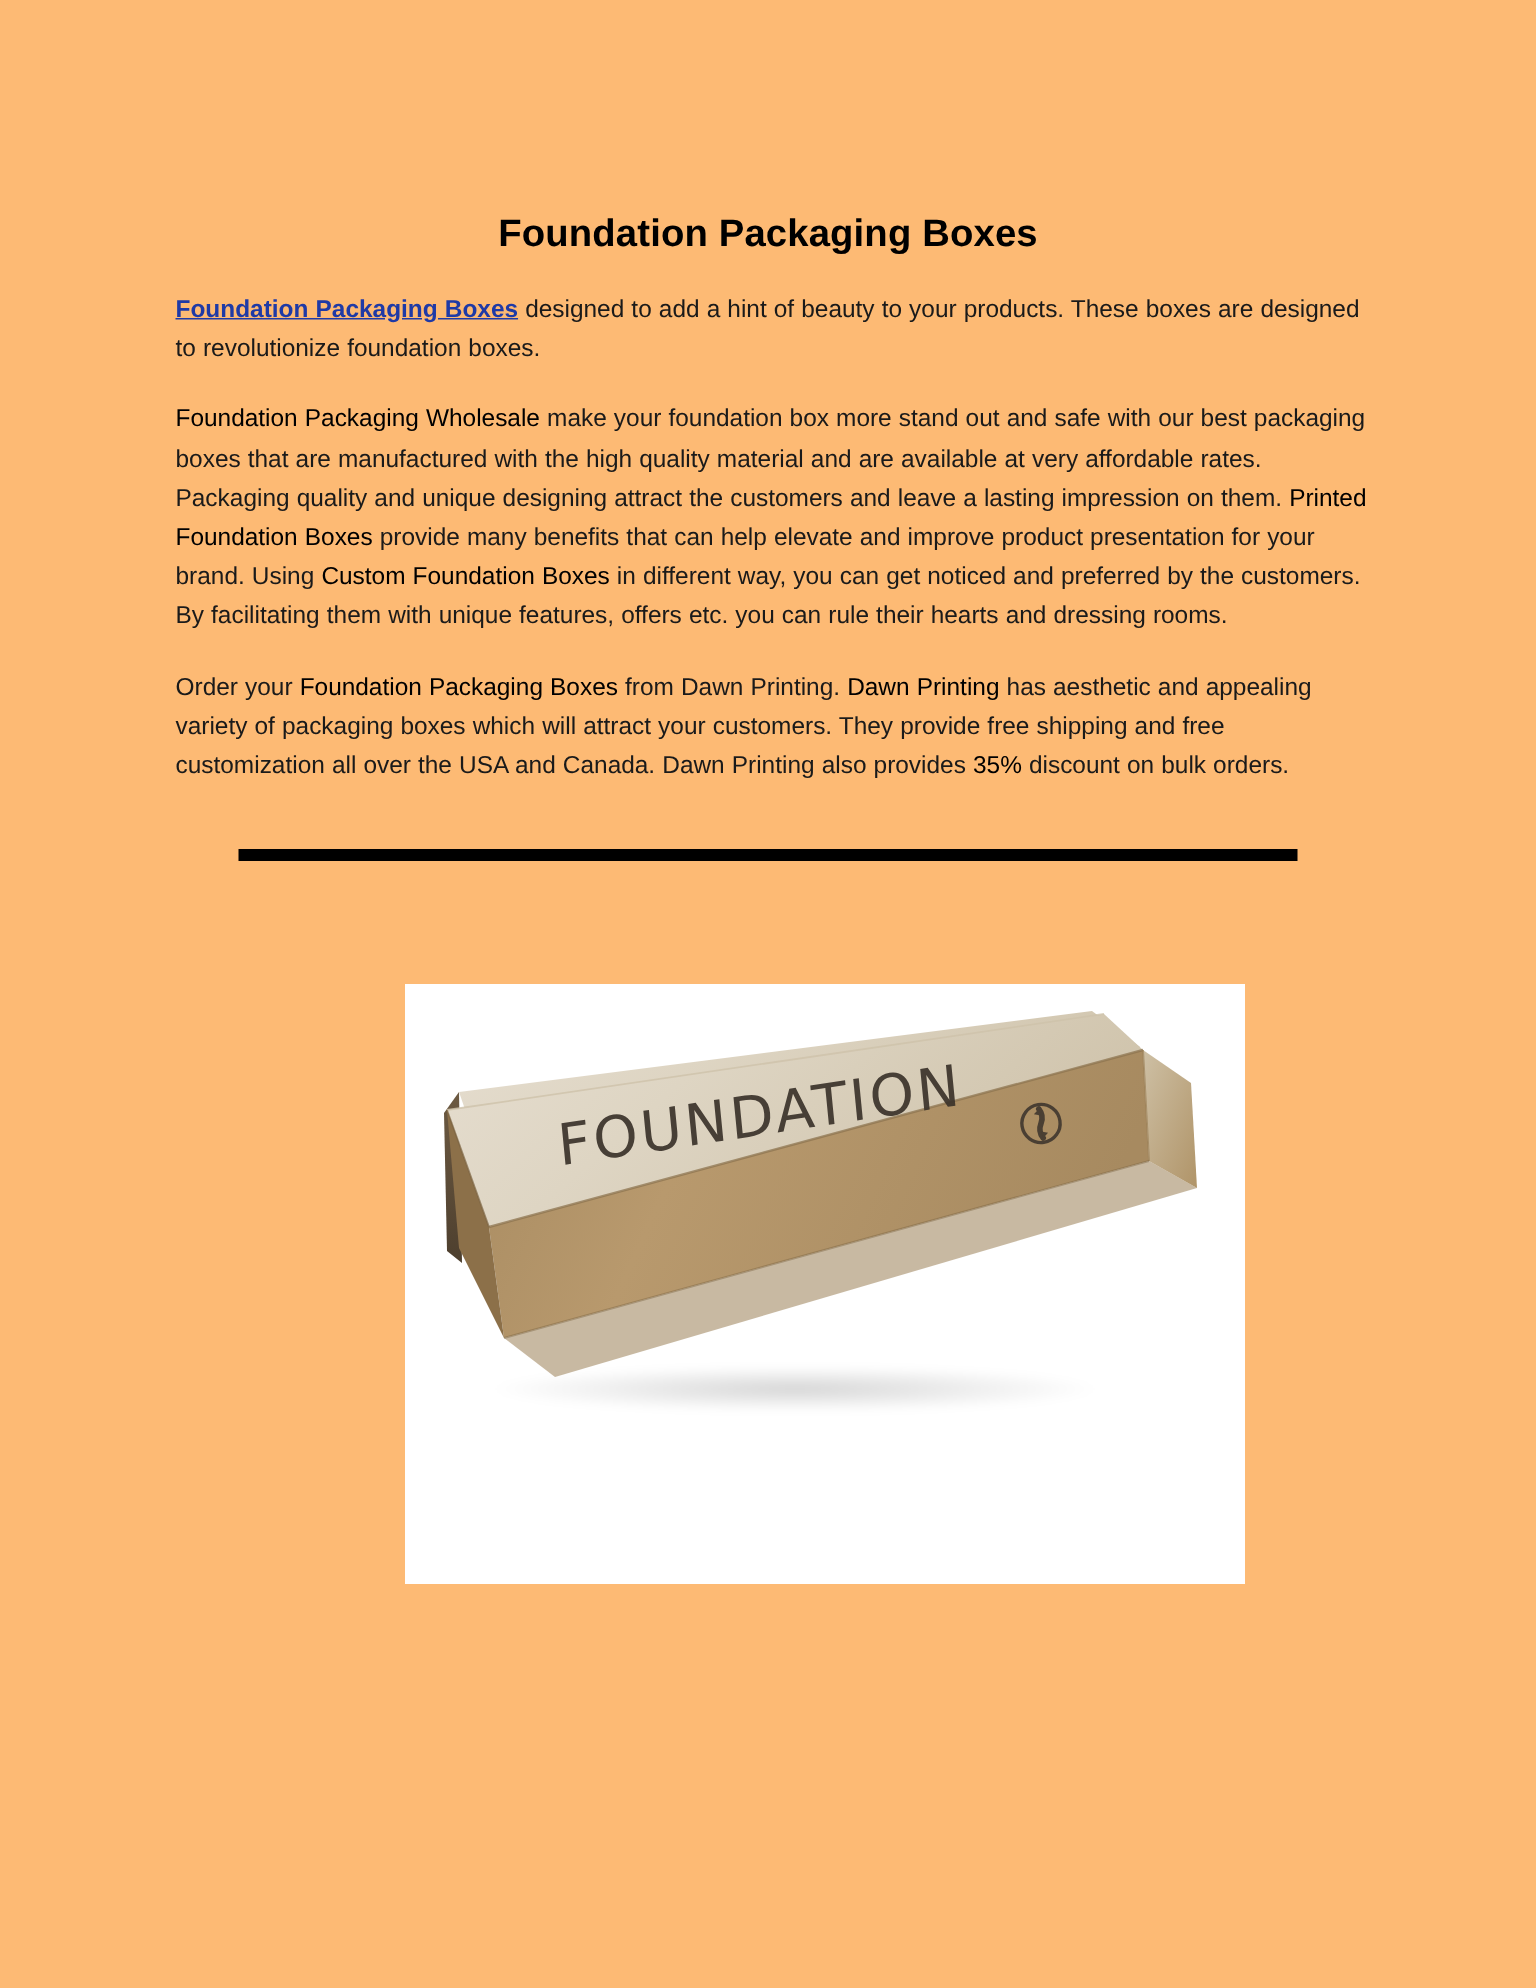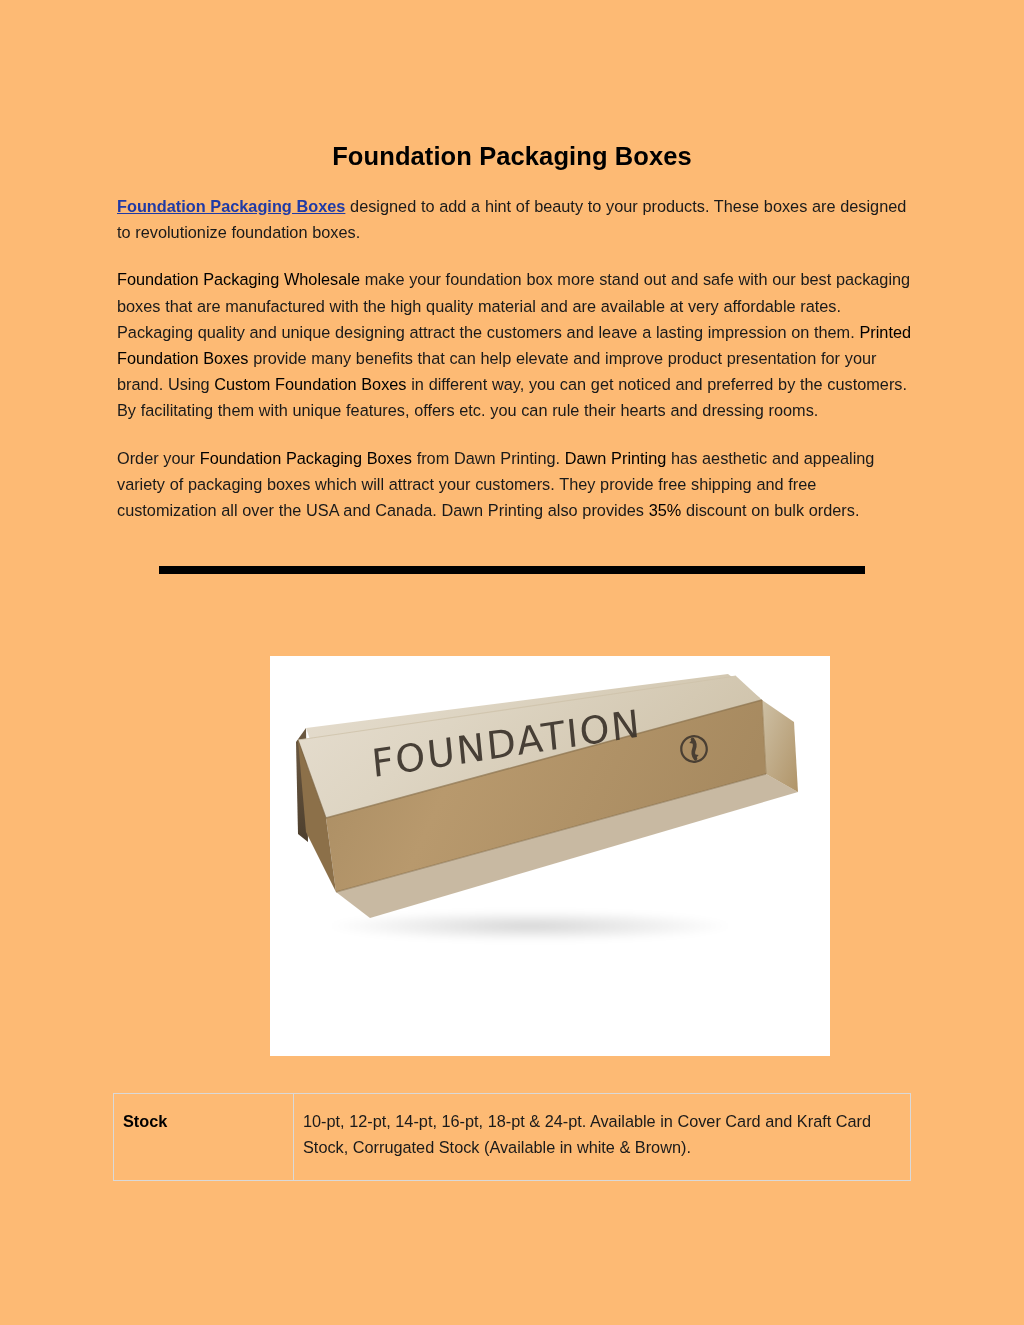--- a/index.html
+++ b/index.html
@@ -234,22 +234,14 @@
       <svg class="box-logo" viewBox="0 0 40 40">
         <circle cx="20" cy="20" r="17" fill="none" stroke="#4a3f33" stroke-width="3"></circle>
         <path d="M20 7 A13 13 0 0 1 20 20 A13 13 0 0 0 20 33" fill="none" stroke="#4a3f33" stroke-width="5" stroke-linecap="round"></path>
         <path d="M20 7 l-5 4 l6 2 z" fill="#4a3f33"></path>
         <path d="M20 33 l5 -4 l-6 -2 z" fill="#4a3f33"></path>
       </svg>
 
     </div>
   </figure>
 
-  <table class="spec-table">
-    <tbody>
-      <tr>
-        <td class="label-cell">Stock</td>
-        <td class="value-cell">10-pt, 12-pt, 14-pt, 16-pt, 18-pt &amp; 24-pt. Available in Cover Card and Kraft Card Stock, Corrugated Stock (Available in white &amp; Brown).</td>
-      </tr>
-    </tbody>
-  </table>
 
 </div>
 
 </body></html>

